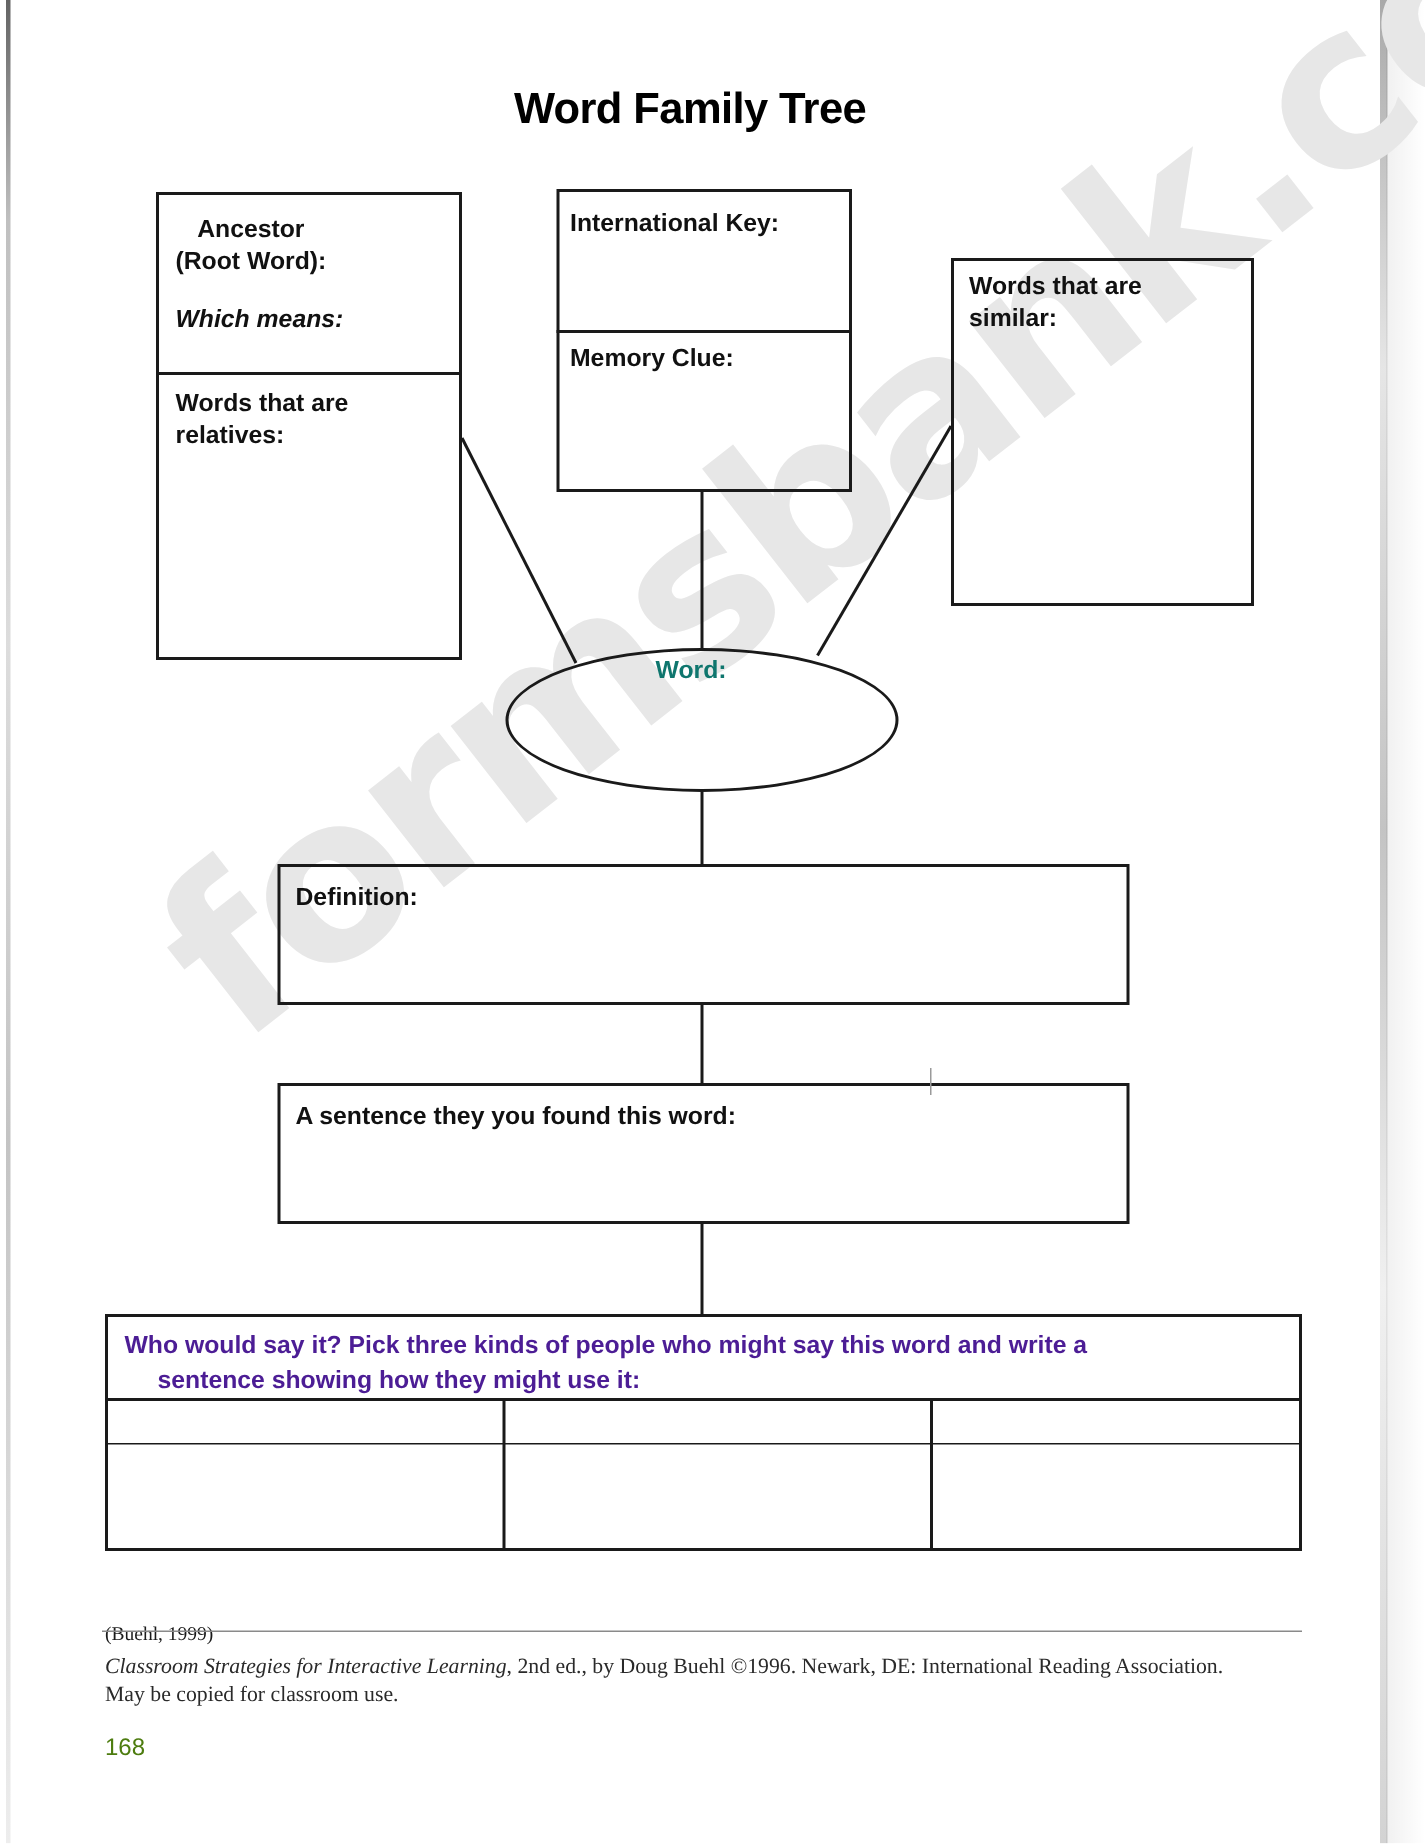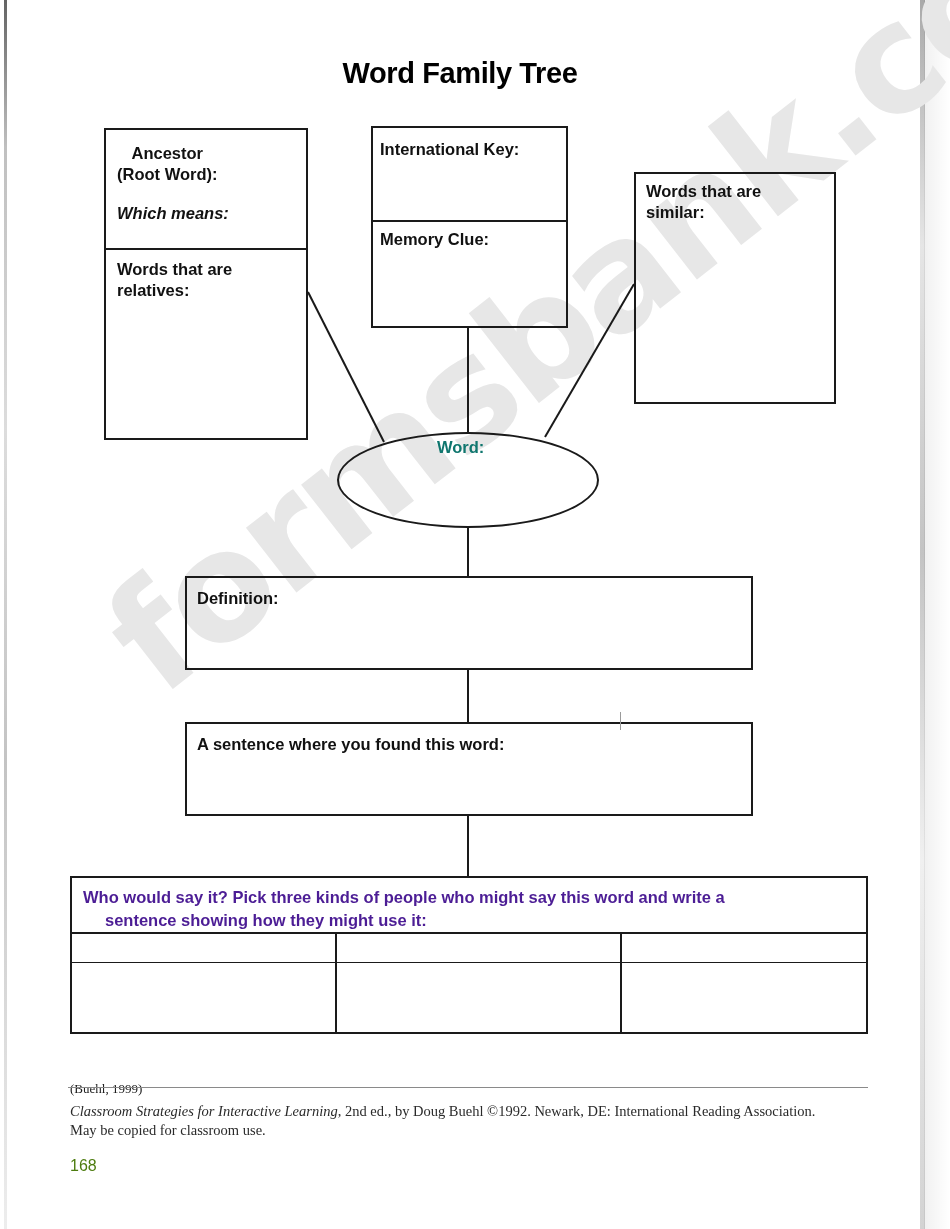--- a/index.html
+++ b/index.html
@@ -213,42 +213,42 @@
     <div class="lbl" style="left:646px; top:181px;">Words that are
 similar:</div>
 
     <div class="ellipse" style="left:337px; top:432px; width:262px; height:96px;"></div>
     <div class="ellipse-label" style="left:437px; top:438px;">Word:</div>
 
     <div class="box" style="left:185px; top:576px; width:568px; height:94px;"></div>
     <div class="lbl" style="left:197px; top:588px;">Definition:</div>
 
     <div class="box" style="left:185px; top:722px; width:568px; height:94px;"></div>
-    <div class="lbl" style="left:197px; top:734px;">A sentence where you found this word:</div>
+    <div class="lbl" style="left:197px; top:734px;">A sentence they you found this word:</div>
 
     <div class="box" style="left:70px; top:876px; width:798px; height:158px;"></div>
 
     <div class="divider" style="left:70px; top:932px; width:798px;"></div>
 
     <div class="divider" style="left:70px; top:962px; width:798px; height:1px;"></div>
 
     <div class="vline" style="left:335px; top:932px; height:102px;"></div>
     <div class="vline" style="left:620px; top:932px; height:102px;"></div>
 
     <div class="table-prompt" style="left:83px; top:886px; width:780px;">
       <span>Who would say it? Pick three kinds of people who might say this word and write a</span>
       <span class="line2">sentence showing how they might use it:</span>
     </div>
 
     <div class="cite-small" style="left:70px; top:1041px;margin-top:40px;">(Buehl, 1999)</div>
 
     <div class="rule" style="left:68px; top:1087px; width:800px;"></div>
 
     <div class="cite-main" style="left:70px; top:1102px;">
-      <i>Classroom Strategies for Interactive Learning</i><span>, 2nd ed., by Doug Buehl ©1992. Newark, DE: International Reading Association.</span><br>
+      <i>Classroom Strategies for Interactive Learning</i><span>, 2nd ed., by Doug Buehl ©1996. Newark, DE: International Reading Association.</span><br>
       <span>May be copied for classroom use.</span>
     </div>
 
     <div class="page-num" style="left:70px; top:1157px;">168</div>
 
     <div class="stray" style="left:620px; top:712px; height:18px;"></div>
 
   </div>
 
   <svg class="connectors" viewBox="0 0 950 1229" xmlns="http://www.w3.org/2000/svg">

